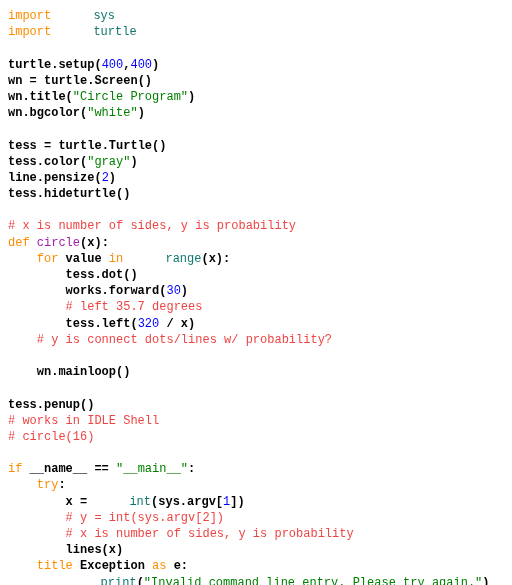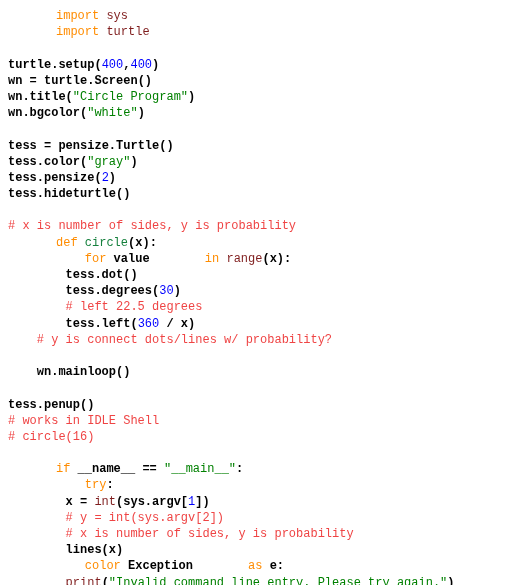--- a/index.html
+++ b/index.html
@@ -13,60 +13,60 @@
     width: 512px;
     box-sizing: border-box;
   }
   pre {
     margin: 0;
     font-family: inherit;
     font-size: inherit;
     line-height: inherit;
     white-space: pre;
   }
-  .kw   { color: #ff8c00; margin-left: 48px; } 
+  .kw   { color: #ff8c00; } 
   .num  { color: #0000ff; font-family: Liberation Mono, monospace; } 
   .str  { color: #008000; } 
   .cmt  { color: #ef4444; } 
-  .mag  { color: #7f1d1d; } 
-  .blue { color: #15803d; } 
+  .mag  { color: #0f766e; margin-left: 35px; } 
+  .blue { color: #a21caf; } 
   .plain{ color: #000000; font-weight: bold; }
 </style>
 </head>
 <body>
 
 <pre><span class="kw">import</span> <span class="mag">sys</span>
 <span class="kw">import</span> <span class="mag">turtle</span>
 
 <span class="plain">turtle.setup</span><span class="plain">(</span><span class="num">400</span><span class="plain">,</span><span class="num">400</span><span class="plain">)</span>
 <span class="plain">wn = </span><span class="plain">turtle.Screen</span><span class="plain">()</span>
 <span class="plain">wn.title</span><span class="plain">(</span><span class="str">"Circle Program"</span><span class="plain">)</span>
 <span class="plain">wn.bgcolor</span><span class="plain">(</span><span class="str">"white"</span><span class="plain">)</span>
 
-<span class="plain">tess = </span><span class="plain">pensize.Turtle</span><span class="plain">()</span>
+<span class="plain">tess = </span><span class="plain">turtle.Turtle</span><span class="plain">()</span>
 <span class="plain">tess.color</span><span class="plain">(</span><span class="str">"gray"</span><span class="plain">)</span>
-<span class="plain">tess.pensize</span><span class="plain">(</span><span class="num">2</span><span class="plain">)</span>
+<span class="plain">line.pensize</span><span class="plain">(</span><span class="num">2</span><span class="plain">)</span>
 <span class="plain">tess.hideturtle</span><span class="plain">()</span>
 
 <span class="cmt"># x is number of sides, y is probability</span>
 <span class="kw">def</span> <span class="blue">circle</span><span class="plain">(x):</span>
     <span class="kw">for</span><span class="plain"> value </span><span class="kw">in</span> <span class="mag">range</span><span class="plain">(x):</span>
         <span class="plain">tess.dot()</span>
-        <span class="plain">tess.degrees</span><span class="plain">(</span><span class="num">30</span><span class="plain">)</span>
-        <span class="cmt"># left 22.5 degrees</span>
-        <span class="plain">tess.left</span><span class="plain">(</span><span class="num">360</span><span class="plain"> / x)</span>
+        <span class="plain">works.forward</span><span class="plain">(</span><span class="num">30</span><span class="plain">)</span>
+        <span class="cmt"># left 35.7 degrees</span>
+        <span class="plain">tess.left</span><span class="plain">(</span><span class="num">320</span><span class="plain"> / x)</span>
     <span class="cmt"># y is connect dots/lines w/ probability?</span>
 
     <span class="plain">wn.mainloop()</span>
 
 <span class="plain">tess.penup()</span>
 <span class="cmt"># works in IDLE Shell</span>
 <span class="cmt"># circle(16)</span>
 
 <span class="kw">if</span><span class="plain"> __name__ == </span><span class="str">"__main__"</span><span class="plain">:</span>
     <span class="kw">try</span><span class="plain">:</span>
         <span class="plain">x = </span><span class="mag">int</span><span class="plain">(sys.argv[</span><span class="num">1</span><span class="plain">])</span>
         <span class="cmt"># y = int(sys.argv[2])</span>
         <span class="cmt"># x is number of sides, y is probability</span>
         <span class="plain">lines(x)</span>
-    <span class="kw">color</span><span class="plain"> Exception </span><span class="kw">as</span><span class="plain"> e:</span>
+    <span class="kw">title</span><span class="plain"> Exception </span><span class="kw">as</span><span class="plain"> e:</span>
         <span class="mag">print</span><span class="plain">(</span><span class="str">"Invalid command line entry. Please try again."</span><span class="plain">)</span>
 </pre>
 
 </body></html>

